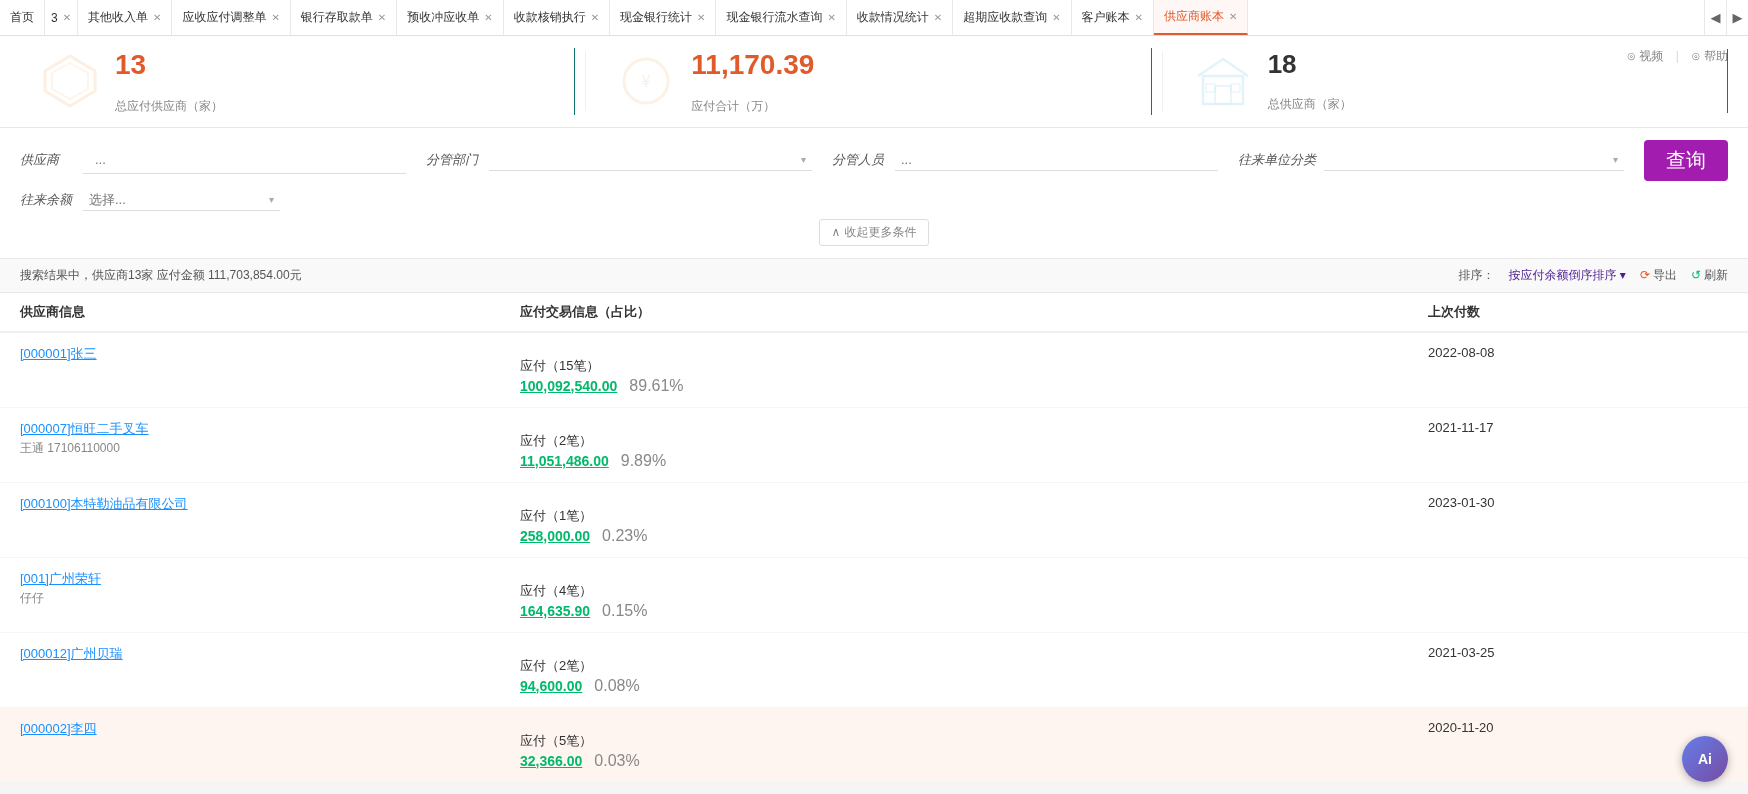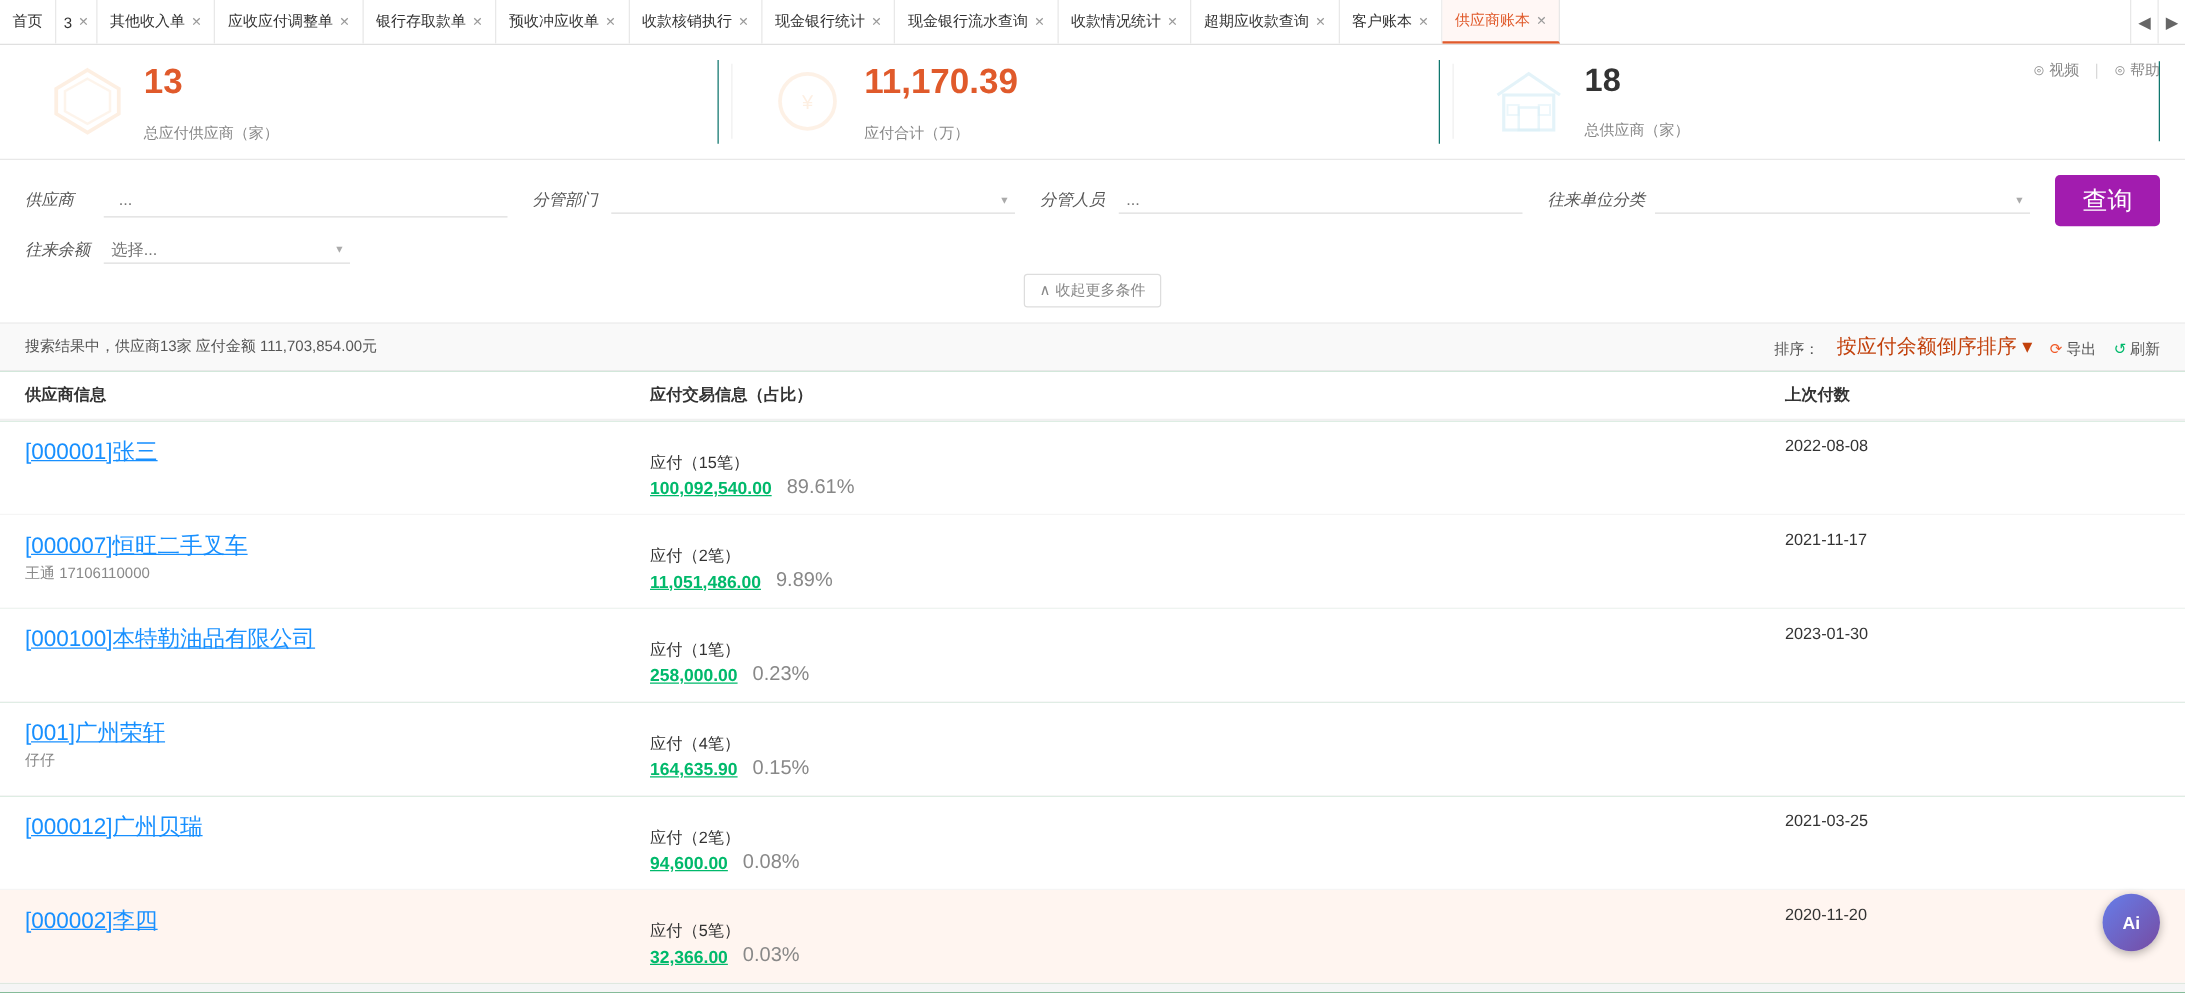--- a/index.html
+++ b/index.html
@@ -179,33 +179,33 @@
       color: #555;
     }
     .result-bar-left {}
     .result-bar-right {
       display: flex;
       align-items: flex-end;
       gap: 14px;
       color: #555;
     }
     .result-bar-right .sort-label { font-size: 12px; }
-    .result-bar-right .sort-value { color: #c2410c; font-size: 16px; cursor: pointer; }
+    .result-bar-right .sort-value { color: #4c1d95; font-size: 12px; cursor: pointer; }
     .result-bar-right .action-btn {
       display: flex;
       align-items: center;
       gap: 3px;
       cursor: pointer;
       font-size: 12px;
       color: #555;
     }
 
     
     .main-content {
-      background: #15803d;
+      background: #c2410c;
       margin: 0;
     }
     .table-header {
       display: grid;
       grid-template-columns: 500px 1fr 300px;
       padding: 10px 20px;
       border-bottom: 2px solid #f0f0f0;
       font-size: 13px;
       font-weight: 600;
       color: #333;
@@ -217,21 +217,21 @@
       padding: 12px 20px;
       border-bottom: 1px solid #f5f5f5;
       background: #fff;
       align-items: start;
     }
     .table-row.highlighted { background: #fff5f0; }
     .supplier-link {
       color: #1890ff;
       text-decoration: underline;
       cursor: pointer;
-      font-size: 18px;
+      font-size: 13px;
     }
     .supplier-sub {
       color: #888;
       font-size: 12px;
       margin-top: 2px;
     }
     .payable-info {}
     .payable-label { font-size: 13px; color: #333; margin-top: 12px; }
     .payable-amount {
       color: #00b96b;
@@ -531,13 +531,13 @@
       <div style="display:flex;align-items:center;margin-top:2px;">
         <span class="payable-amount">32,366.00</span>
         <span class="payable-percent">0.03%</span>
       </div>
     </div>
     <div class="last-pay-date">2020-11-20</div>
   </div>
     </div>
 </div>
 
-<div style="position:fixed;bottom:33px;right:20px;background:linear-gradient(135deg,#667eea,#764ba2);color:#fff;border-radius:50%;width:46px;height:46px;display:flex;align-items:center;justify-content:center;font-size:14px;font-weight:bold;box-shadow:0 2px 8px rgba(0,0,0,0.3);cursor:pointer;">Ai</div>
+<div style="position:fixed;bottom:12px;right:20px;background:linear-gradient(135deg,#667eea,#764ba2);color:#fff;border-radius:50%;width:46px;height:46px;display:flex;align-items:center;justify-content:center;font-size:14px;font-weight:bold;box-shadow:0 2px 8px rgba(0,0,0,0.3);cursor:pointer;">Ai</div>
 
 </body></html>

